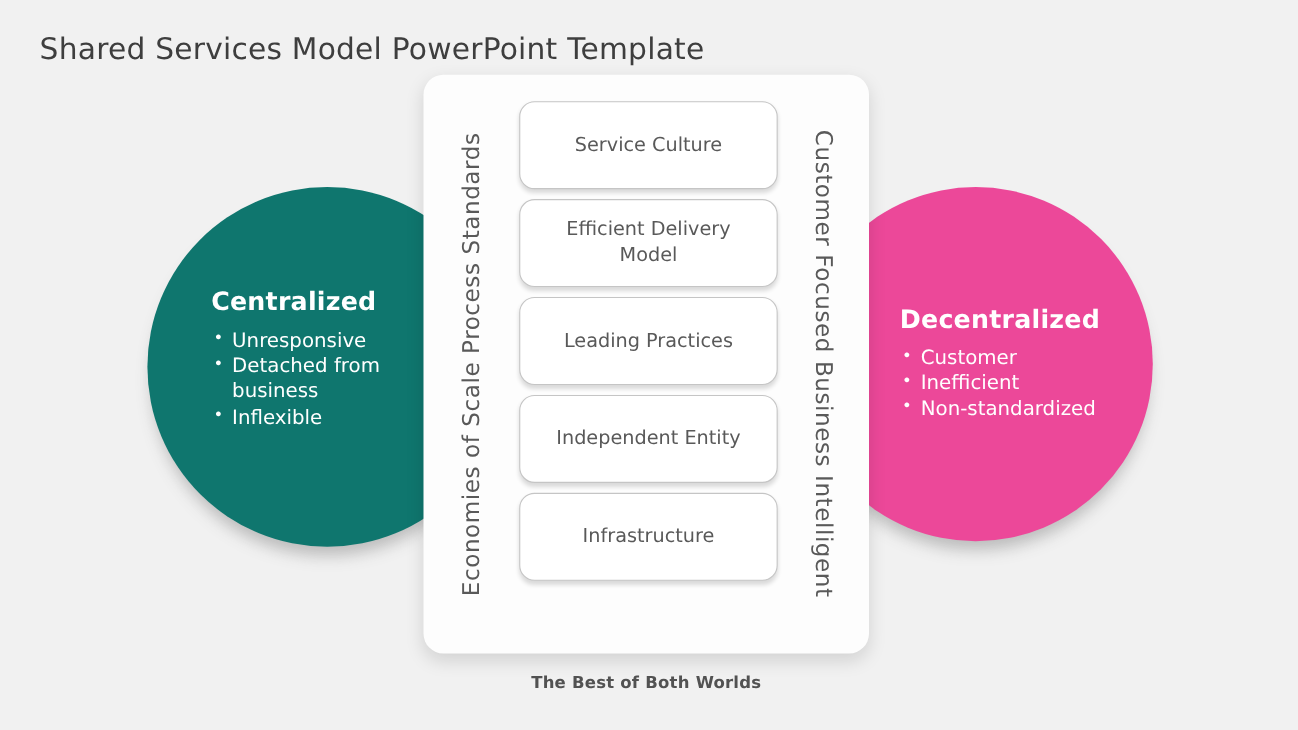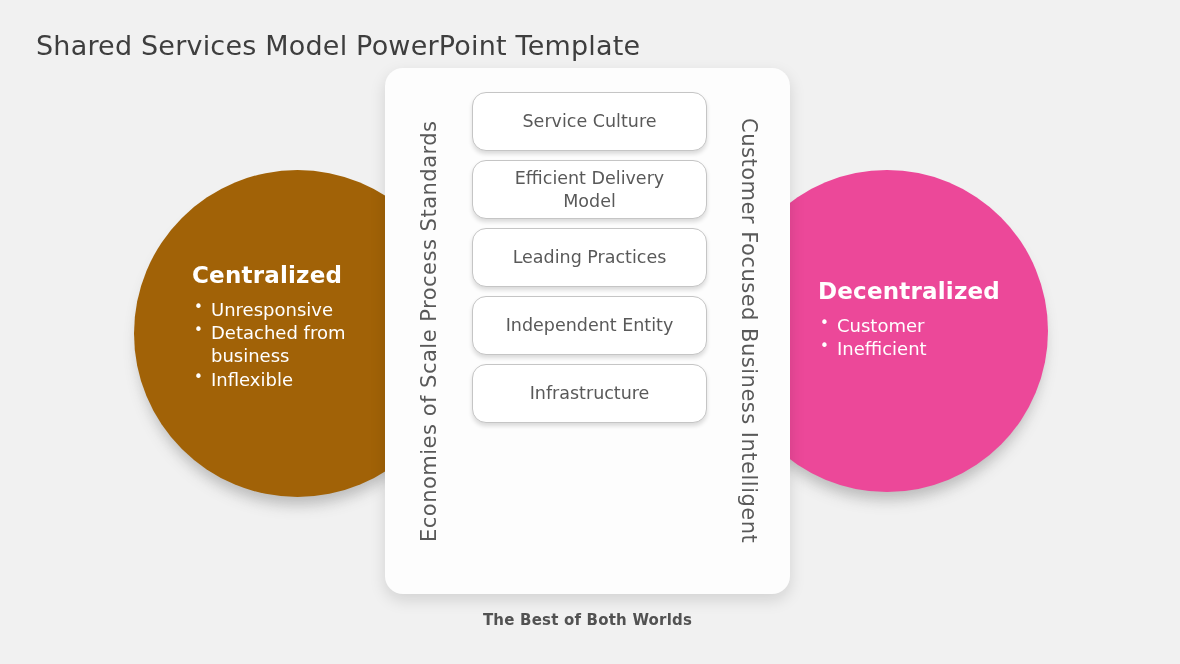--- a/index.html
+++ b/index.html
@@ -86,21 +86,21 @@
   }
   .boxes {
     position: absolute;
     left: 87px; top: 24px;
     width: 235px;
     display: flex;
     flex-direction: column;
     gap: 9px;
   }
   .process-box {
-    height: 59px;
+    height: 80px;
     background: #ffffff;
     border: 1.5px solid #c5c5c5;
     border-radius: 14px;
     box-shadow: 0 3px 4px rgba(0,0,0,0.14);
     display: flex;
     align-items: center;
     justify-content: center;
     text-align: center;
     font-size: 17.5px;
     line-height: 1.3;
@@ -117,37 +117,38 @@
     font-weight: 700;
     color: #525252;
     letter-spacing: 0.2px;
   }
 </style>
 </head>
 <body>
 
 <h1 class="slide-title">Shared Services Model PowerPoint Template</h1>
 
-<div class="circle circle-left" style="background-color: #a16207;">
+<div class="circle circle-left" style="background-color: #0f766e;">
   <div class="circle-text">
     <div class="circle-heading">Centralized</div>
     <ul class="circle-bullets">
       <li>Unresponsive</li>
       <li>Detached from business</li>
       <li>Inflexible</li>
     </ul>
   </div>
 </div>
 
 <div class="circle circle-right" style="background-color: #ec4899;">
   <div class="circle-text">
     <div class="circle-heading">Decentralized</div>
     <ul class="circle-bullets">
       <li>Customer</li>
       <li>Inefficient</li>
+      <li>Non-standardized</li>
     </ul>
   </div>
 </div>
 
 <div class="center-panel">
   <div class="v-label v-label-left">Economies of Scale Process Standards</div>
   <div class="v-label v-label-right">Customer Focused Business Intelligent</div>
   <div class="boxes">
     <div class="process-box">Service Culture</div>
     <div class="process-box">Efficient Delivery Model</div>

